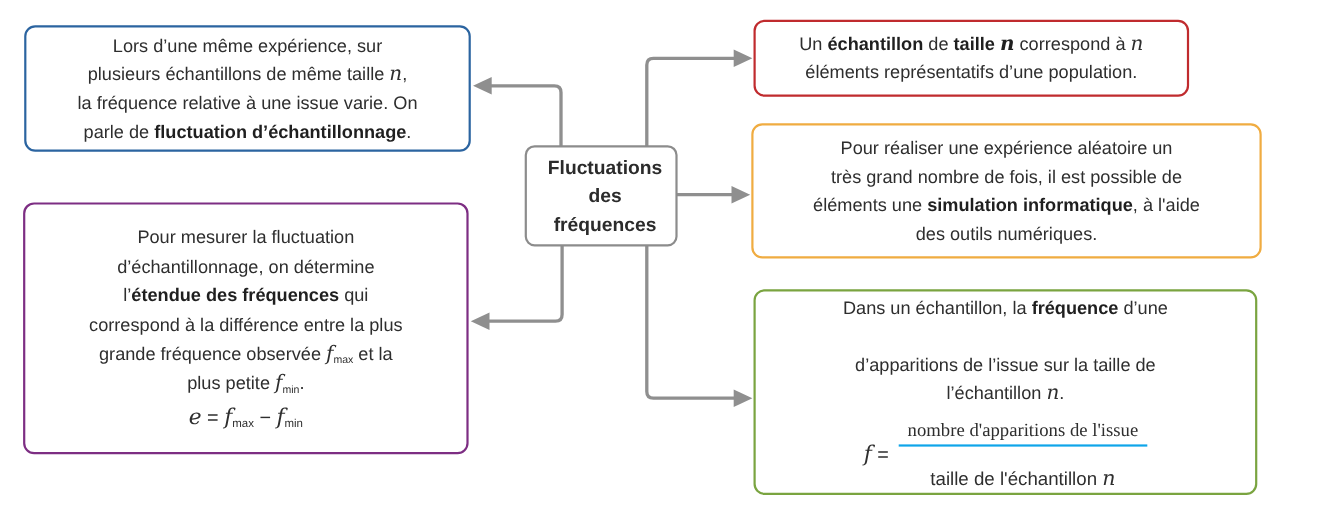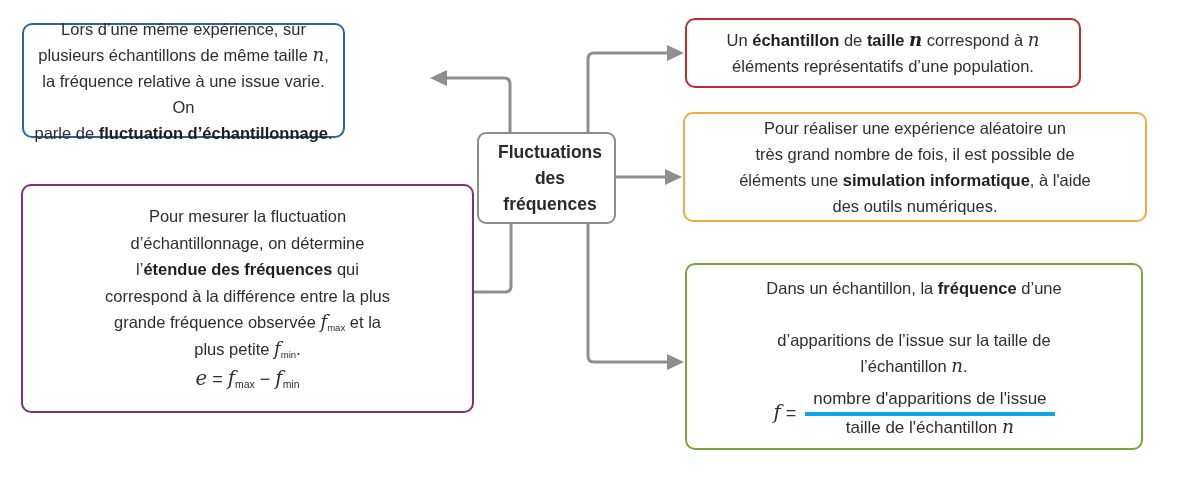--- a/index.html
+++ b/index.html
@@ -28,22 +28,22 @@
     font-weight:bold;color:#2b2b2b;font-size:17.5px;line-height:26px;
     border-radius:9px;
   }
   .formula{font-size:18px;line-height:30px;margin-top:2px;}
   .frac-row{
     display:flex;align-items:center;justify-content:center;gap:9px;
     margin-top:9px;font-size:17px;line-height:1.25;
   }
   .frac-lhs{font-size:18px;}
   .fraction{display:inline-block;text-align:center;}
-  .fraction .num{display:block;padding:0 8px 3px;border-bottom:4px solid #0ea5e9;}
-  .fraction .den{display:block;padding:1px 8px 0;}
+  .fraction .num{display:block;padding:0 8px 3px;border-bottom:2px solid #0ea5e9;font-family:Liberation Serif, serif;}
+  .fraction .den{display:block;padding:19px 8px 0;}
 </style>
 </head>
 <body>
 
 <div class="stage">
 
   <svg class="connectors" width="1200" height="478" viewBox="0 0 1200 478">
     <g fill="none" stroke-width="3" stroke="#8f8f8f">
       <path d="M510,133 V84 Q510,78 504,78 H446"></path>
       <path d="M588,133 V59 Q588,53 594,53 H668"></path>
@@ -59,34 +59,34 @@
       <polygon points="684,362 667,354 667,370"></polygon>
     </g>
   </svg>
 
   <div class="node center-node" style="left: 477px; top: 132px; width: 139px; height: 92px; border-color: rgb(140, 140, 140); padding-left: 15px;">
     <div>Fluctuations</div>
     <div>des</div>
     <div>fréquences</div>
   </div>
 
-  <div class="node" style="left: 22px; top: 23px; width: 323px; height: 115px; border-color: rgb(43, 100, 160);">
+  <div class="node" style="left: 22px; top: 23px; width: 406px; height: 115px; border-color: rgb(43, 100, 160);">
     <div class="body-text"><span>Lors d’une même expérience, sur</span><br><span>plusieurs échantillons de même taille </span><span class="math">n</span><span>,</span><br><span>la fréquence relative à une issue varie. On</span><br><span>parle de </span><span class="bold">fluctuation d’échantillonnage</span><span>.</span></div>
   </div>
 
-  <div class="node tall" style="left: 21px; top: 184px; width: 453px; height: 229px; border-color: rgb(125, 46, 131);">
+  <div class="node tall" style="left: 21px; top: 184px; width: 405px; height: 229px; border-color: rgb(125, 46, 131);">
     <div class="body-text"><span>Pour mesurer la fluctuation</span><br><span>d’échantillonnage, on détermine</span><br><span>l’</span><span class="bold">étendue des fréquences</span><span> qui</span><br><span>correspond à la différence entre la plus</span><br><span>grande fréquence observée </span><span class="math">f</span><sub class="sub">max</sub><span> et la</span><br><span>plus petite </span><span class="math">f</span><sub class="sub">min</sub><span>.</span></div>
     <div class="formula"><span class="math">e</span><span> = </span><span class="math">f</span><sub class="sub">max</sub><span> − </span><span class="math">f</span><sub class="sub">min</sub></div>
   </div>
 
   <div class="node" style="left: 685px; top: 18px; width: 396px; height: 70px; border-color: rgb(192, 43, 46);">
     <div class="body-text"><span>Un </span><span class="bold">échantillon</span><span> de </span><span class="bold">taille </span><span class="bold math">n</span><span> correspond à </span><span class="math">n</span><br><span>éléments représentatifs d’une population.</span></div>
   </div>
 
-  <div class="node" style="left: 683px; top: 112px; width: 464px; height: 110px; border-color: rgb(240, 172, 65);">
+  <div class="node" style="left: 683px; top: 112px; width: 464px; height: 123px; border-color: rgb(240, 172, 65);">
     <div class="body-text"><span>Pour réaliser une expérience aléatoire un</span><br><span>très grand nombre de fois, il est possible de</span><br><span>éléments une </span><span class="bold">simulation informatique</span><span>, à l'aide</span><br><span>des outils numériques.</span></div>
   </div>
 
   <div class="node" style="left: 685px; top: 263px; width: 458px; height: 187px; border-color: rgb(122, 164, 64);">
     <div class="body-text"><span>Dans un échantillon, la </span><span class="bold">fréquence</span><span> d’une</span><br><br><span>d’apparitions de l’issue sur la taille de</span><br><span>l’échantillon </span><span class="math">n</span><span>.</span></div>
     <div class="frac-row">
       <span class="frac-lhs"><span class="math">f</span><span> = </span></span>
       <span class="fraction">
         <span class="num"><span>nombre d'apparitions de l'issue</span></span>
         <span class="den"><span>taille de l'échantillon </span><span class="math">n</span></span>

